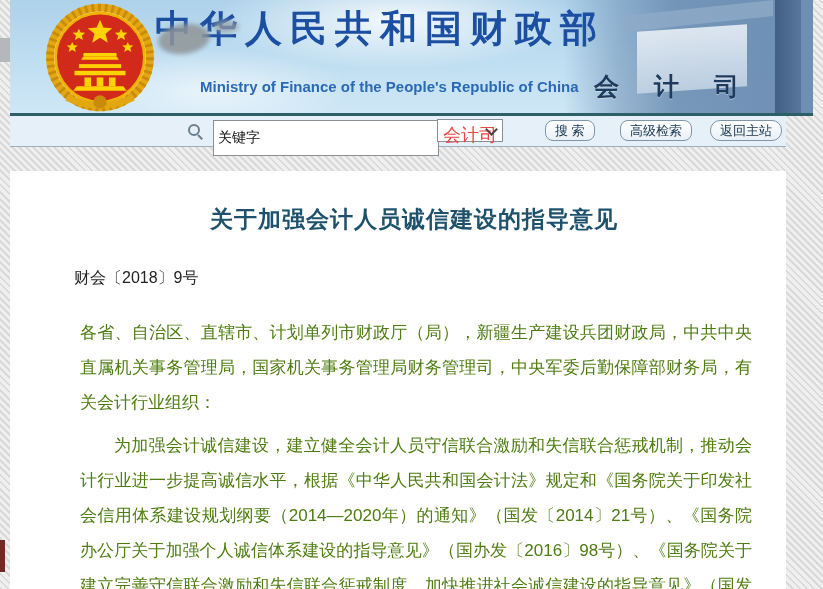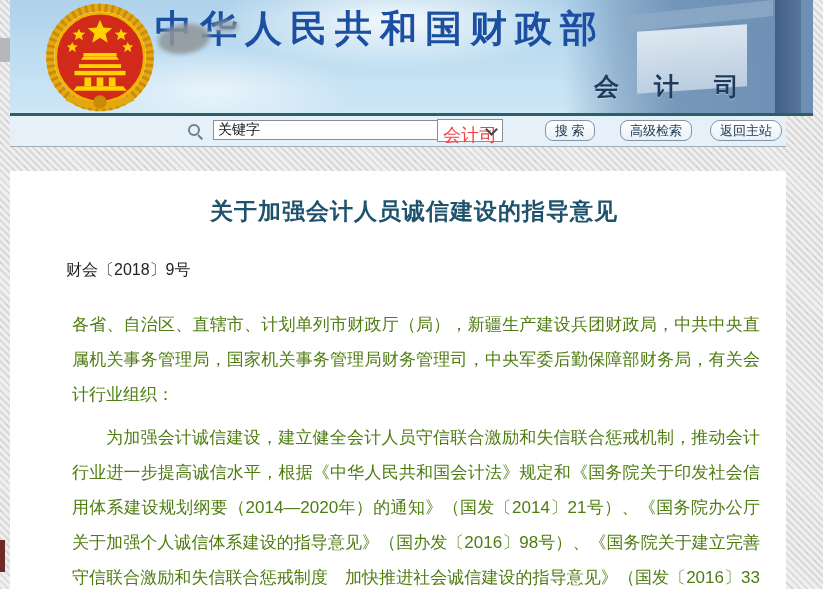--- a/index.html
+++ b/index.html
@@ -56,21 +56,21 @@
   .toolbar{
     position:absolute;left:10px;top:116px;width:776px;height:30px;
     background:#e6f0f9;border-bottom:1px solid #a3adb5;
   }
   .tb-date{position:absolute;left:15px;top:8px;font-size:13px;color:#333;}
   .search-icon{position:absolute;left:178px;top:8px;width:14px;height:14px;}
   .search-icon::before{content:"";position:absolute;left:0;top:0;width:8px;height:8px;border:2px solid #6b7e8e;border-radius:50%;}
   .search-icon::after{content:"";position:absolute;left:10px;top:10px;width:6px;height:2px;background:#6b7e8e;transform:rotate(45deg);transform-origin:left center;}
   .search-input{
     position:absolute;left:203px;top:4px;width:216px;height:18px;
-    border:1px solid #8a8f94;background:#fff;font-size:14px;padding:0 4px;color:#111;
+    border:1px solid #8a8f94;background:#fff;font-size:14px;padding:8px 4px;color:#111;
     font-family:Liberation Sans, sans-serif;
   }
   .select-wrap{
     position:absolute;left:427px;top:3px;width:64px;height:21px;
     border:1px solid #8a8f94;background:#fff;cursor:pointer;
   }
   .select-value{position:absolute;left:5px;top:3px;font-size:18px;color:#ef4444;}
   .chevron-down{position:absolute;right:6px;top:5px;width:7px;height:7px;border-right:2px solid #444;border-bottom:2px solid #444;transform:rotate(45deg);}
   .tb-btn{
     position:absolute;top:4px;height:21px;padding:0 9px;
@@ -90,21 +90,21 @@
   .bc-bullet{position:absolute;left:20px;top:7px;width:5px;height:5px;background:#31505f;}
   .bc-bullet::before{content:"";position:absolute;left:0;top:-6px;width:4px;height:4px;background:#7d8f9a;}
   .bc-label{position:absolute;left:34px;top:4px;color:#4a88a4;}
   .bc-path{position:absolute;left:110px;top:4px;color:#2f6476;}
   .bc-link{color:#2f6476;text-decoration:none;cursor:pointer;}
   .bc-sep{color:#2f6476;}
 
   
   .doc{
     position:absolute;left:10px;top:171px;width:776px;height:418px;background:#ffffff;
-    padding:0;box-sizing:border-box;
+    padding:8px;box-sizing:border-box;
   }
   .doc-title{
     margin:25px 24px 0 56px;text-align:center;
     font-family:"Liberation Serif","DejaVu Serif",serif;
     font-size:23px;font-weight:bold;color:#1d516c;letter-spacing:1px;
   }
   .doc-number{
     margin:33px 24px 0 56px;
     font-size:16px;color:#222;
   }
@@ -123,20 +123,21 @@
   <div class="edge-grey-block"></div>
   <div class="edge-red-sliver"></div>
 
   <div class="banner">
     <div class="banner-photo">
       <div class="photo-beam"></div>
       <div class="photo-board"></div>
       <div class="photo-pillar"></div>
     </div>
     <span class="banner-title-cn">中华人民共和国财政部</span>
+    <span class="banner-title-en">Ministry of Finance of the People's Republic of China</span>
     <div class="smudge-1"></div>
     <div class="smudge-2"></div>
     <span class="dept-title">会 计 司</span>
 
     <svg class="emblem" viewBox="0 0 100 100">
       <circle cx="50" cy="50" r="47" fill="#f6e3e0"></circle>
       <circle cx="50" cy="50" r="45" fill="none" stroke="#e3a712" stroke-width="7"></circle>
       <circle cx="50" cy="50" r="45" fill="none" stroke="#c98b08" stroke-width="7" stroke-dasharray="2.5 3.5"></circle>
       <circle cx="50" cy="50" r="40" fill="#d12a1a" stroke="#f0b400" stroke-width="2.5"></circle>
       <g fill="#ffd200">

